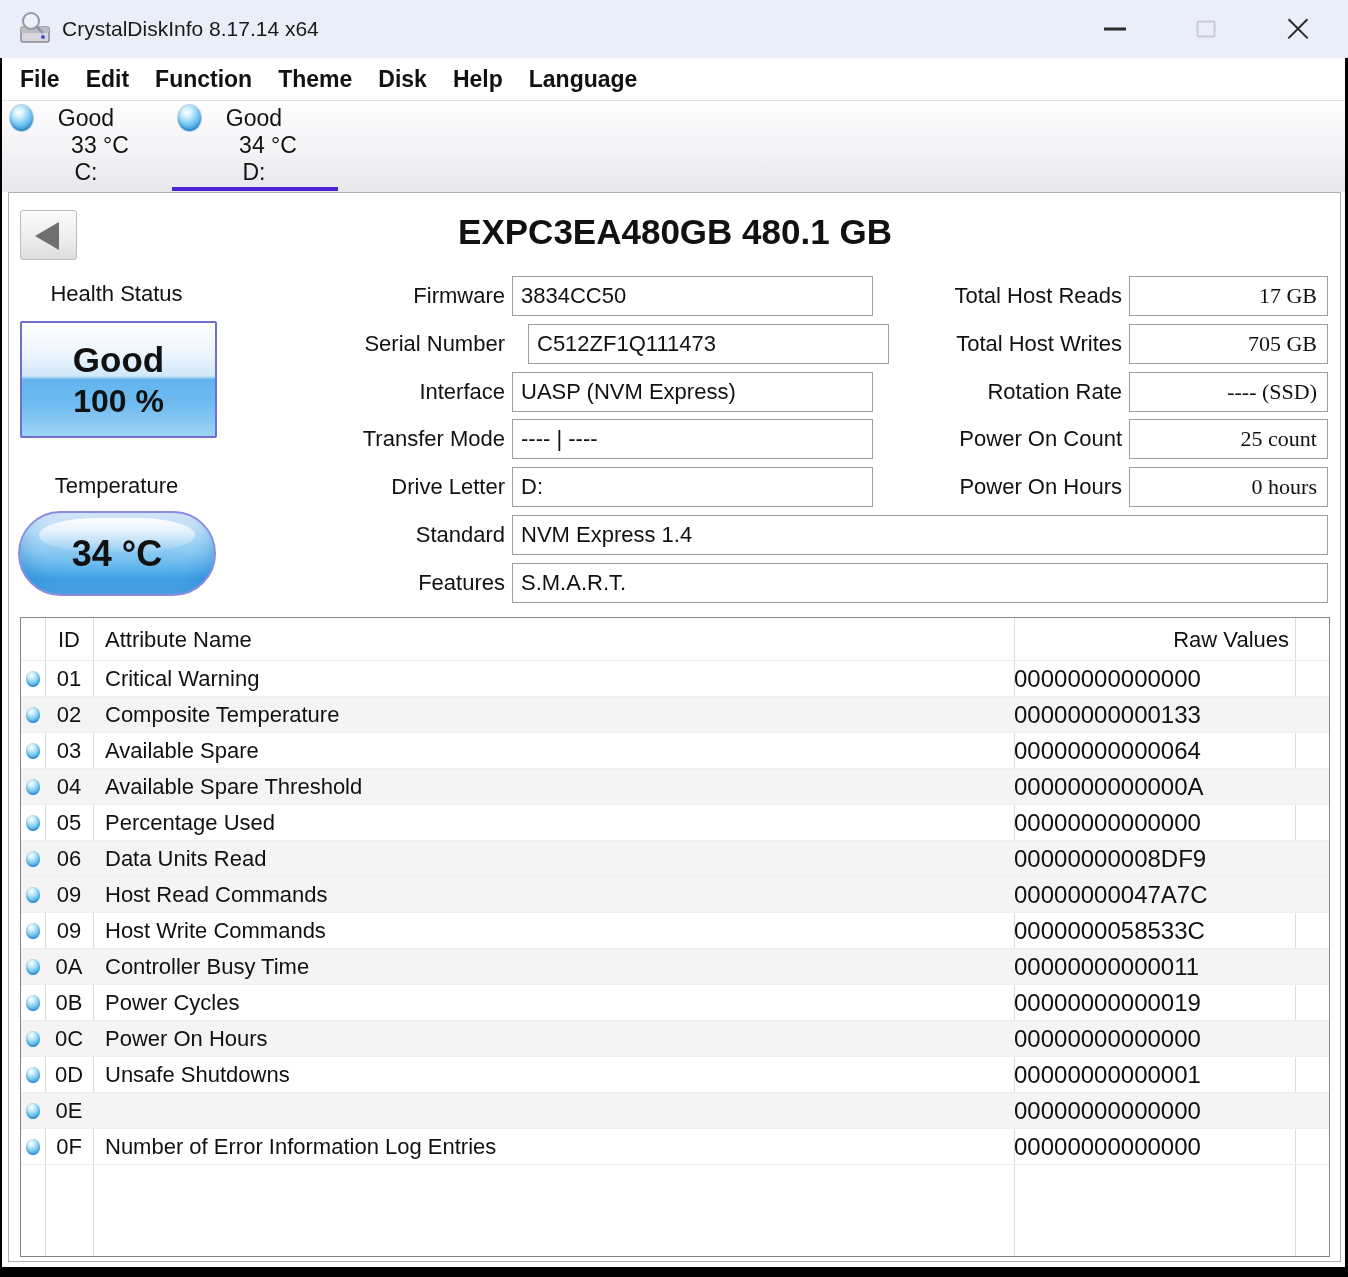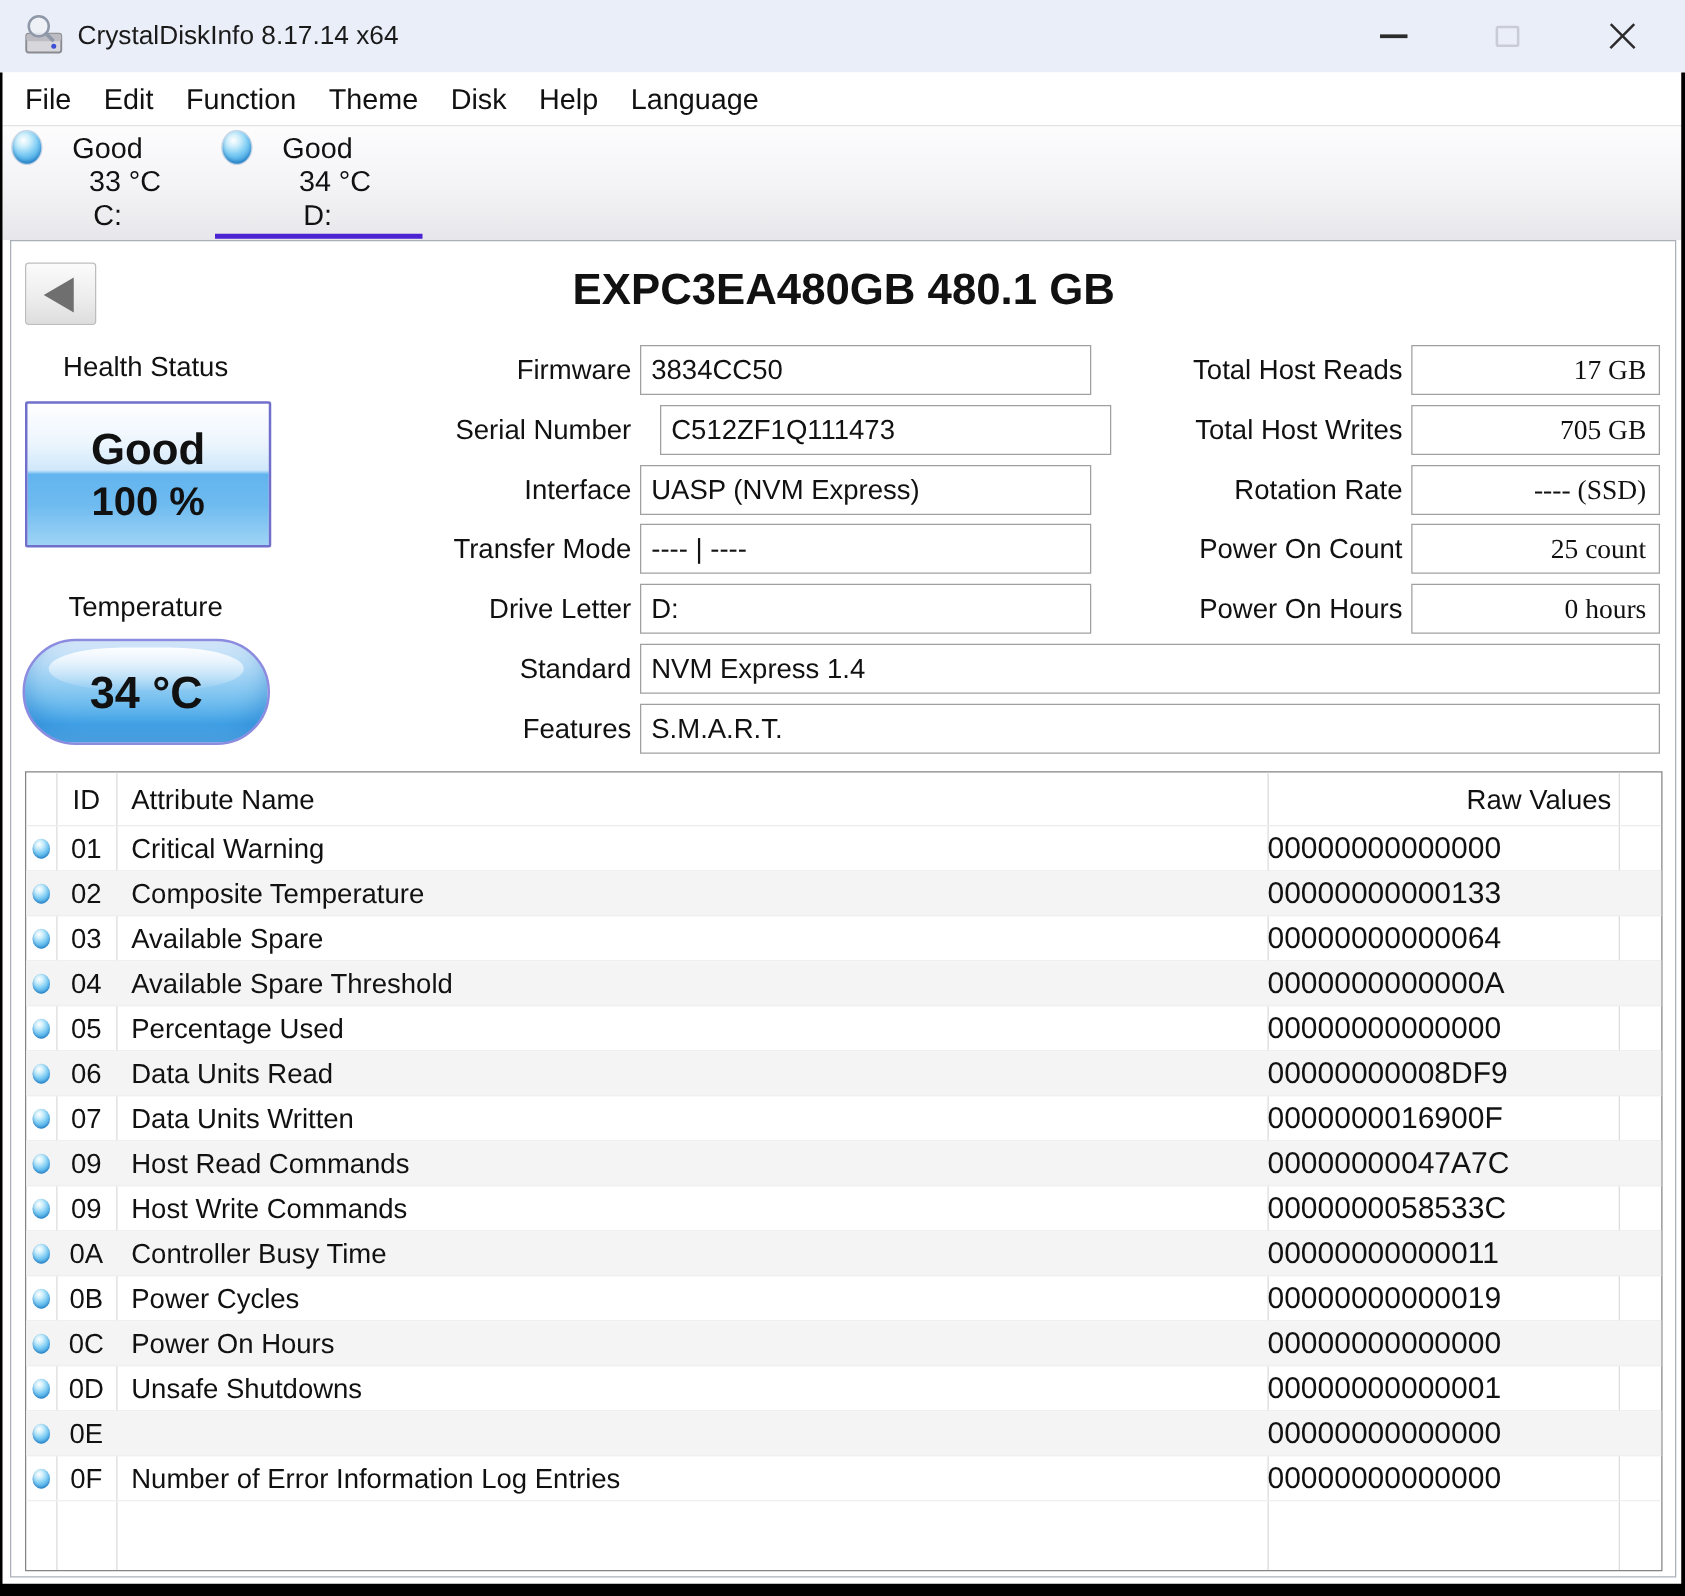--- a/index.html
+++ b/index.html
@@ -42,21 +42,21 @@
     content:""; position:absolute; left:50%; top:50%; width:27px; height:2.4px; background:#2b2b2b;
   }
   .glyph-close::before { transform:translate(-50%,-50%) rotate(45deg); }
   .glyph-close::after  { transform:translate(-50%,-50%) rotate(-45deg); }
 
   
   .menubar {
     position:absolute; left:2px; top:58px; width:1344px; height:42px;
     background:#ffffff; display:flex; align-items:center; padding-left:5px;
   }
-  .menu-item { font-size:23px; padding:1px 13px; line-height:42px; white-space:nowrap; cursor:default; }
+  .menu-item { font-size:23px; padding:1px 13px; line-height:42px; white-space:nowrap; cursor:default;font-weight:bold; }
 
   
   .toolbar {
     position:absolute; left:2px; top:100px; width:1344px; height:92px;
     background:linear-gradient(180deg,#fdfdfe 0%,#f3f2f5 55%,#e7e6ea 100%);
     border-top:1px solid #e3e3e6;
     display:flex;
   }
   .drive-tab { position:relative; width:168px; height:92px; cursor:default; }
   .tab-orb {
@@ -296,26 +296,20 @@
         <span class="cell-id">05</span>
         <span class="cell-name">Percentage Used</span>
         <span class="cell-raw">00000000000000</span>
       </div>
       <div class="smart-row alt">
         <span class="row-orb"></span>
         <span class="cell-id">06</span>
         <span class="cell-name">Data Units Read</span>
         <span class="cell-raw">00000000008DF9</span>
       </div>
-      <div class="smart-row">
-        <span class="row-orb"></span>
-        <span class="cell-id">07</span>
-        <span class="cell-name">Data Units Written</span>
-        <span class="cell-raw">0000000016900F</span>
-      </div>
       <div class="smart-row alt">
         <span class="row-orb"></span>
         <span class="cell-id">09</span>
         <span class="cell-name">Host Read Commands</span>
         <span class="cell-raw">00000000047A7C</span>
       </div>
       <div class="smart-row">
         <span class="row-orb"></span>
         <span class="cell-id">09</span>
         <span class="cell-name">Host Write Commands</span>

